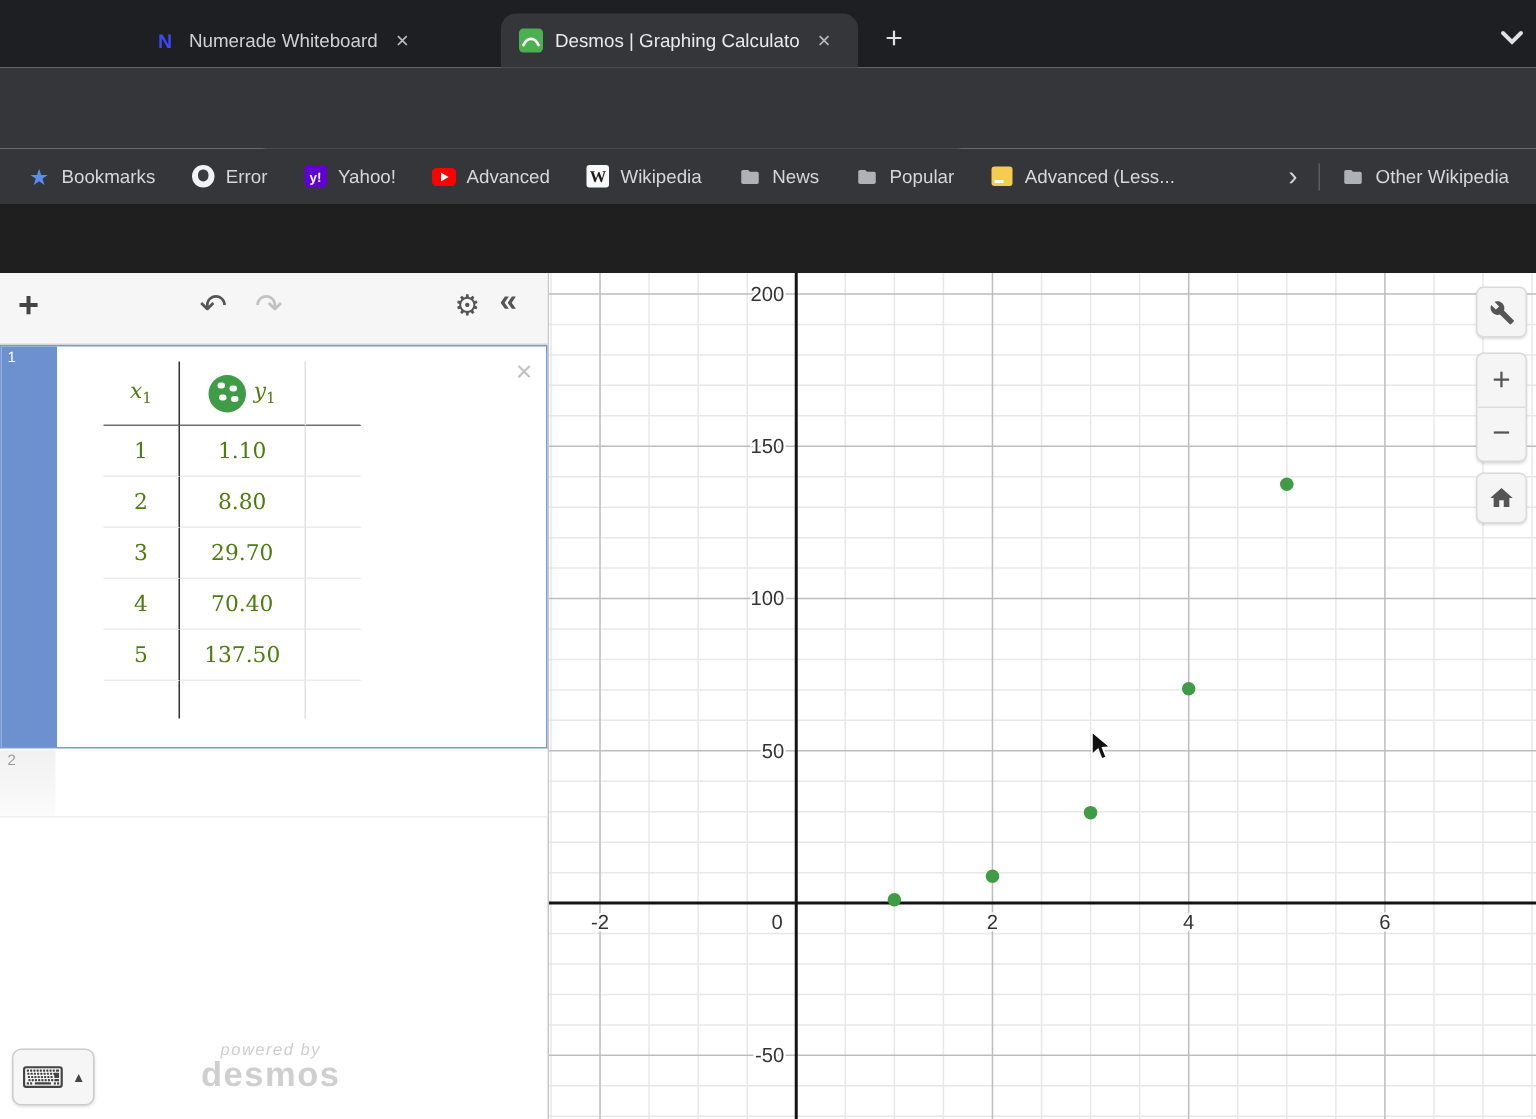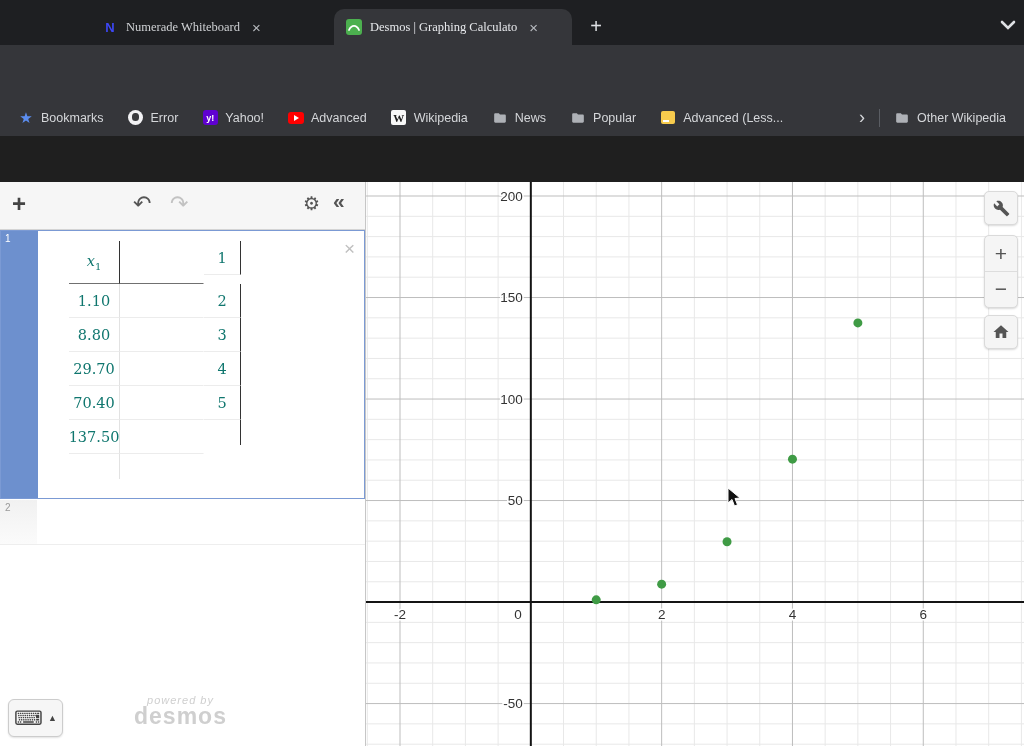--- a/index.html
+++ b/index.html
@@ -5,21 +5,21 @@
   * { margin:0; padding:0; box-sizing:border-box; }
   html,body { width:1024px; height:746px; overflow:hidden; background:#fff;
     font-family:"Liberation Sans", sans-serif; }
   #stage { position:relative; width:1024px; height:746px; }
 
   
   .tabstrip { position:absolute; left:0; top:0; width:1024px; height:45px; background:#1e1f22; }
   .tab { position:absolute; top:9px; height:36px; display:flex; align-items:center; gap:8px;
     padding:0 10px 0 12px; font-size:12.5px; color:#cfd1d4; }
   .tab.active { background:#35363a; border-radius:10px 10px 0 0; color:#e8eaed; }
-  .tab .tab-title { white-space:nowrap; overflow:hidden; text-overflow:ellipsis;font-family:Liberation Serif, serif; }
+  .tab .tab-title { white-space:nowrap; overflow:hidden; text-overflow:ellipsis; }
   .tab .tab-close { font-size:15px; color:#b7babf; margin-left:4px; cursor:default; }
   .favicon { width:16px; height:16px; flex:0 0 16px; display:flex; align-items:center; justify-content:center; }
   .fav-numerade { color:#3d47f5; font-weight:bold; font-size:13px; }
   .fav-desmos { width:16px; height:16px; background:#4cb04f; border-radius:3px; display:flex; align-items:center; justify-content:center; }
   .newtab-btn { position:absolute; left:584px; top:15px; width:24px; height:24px; color:#dfe1e5;
     font-size:20px; line-height:22px; text-align:center; }
   .tab-chevron { position:absolute; left:1000px; top:20px; width:16px; height:10px; }
 
   
   .toolbar { position:absolute; left:0; top:45px; width:1024px; height:54px; background:#35363a; }
@@ -87,21 +87,21 @@
   .pt-redo { position:absolute; left:170px; top:9px; font-size:22px; color:#c2c2c2; }
   .pt-gear { position:absolute; left:303px; top:10px; font-size:19px; color:#555; }
   .pt-collapse { position:absolute; left:333px; top:7px; font-size:21px; color:#555; font-weight:bold; }
 
   .expr1 { position:absolute; left:0; top:48px; width:365px; height:269px; background:#fff; border:1px solid #7b9ad4; }
   .gutter1 { position:absolute; left:0; top:0; width:37px; height:100%; background:#6d90ce; }
   .gutter1 .idx { position:absolute; left:4px; top:2px; color:#fff; font-size:10px; }
   .expr-close { position:absolute; right:9px; top:7px; font-size:19px; color:#c0c0c0; }
 
   .dtable { position:absolute; left:68px; top:10px; display:grid; grid-template-columns:51px 84px 37px;
-    font-family:"DejaVu Serif", serif; font-size:14.5px; color:#0f766e; }
+    font-family:"DejaVu Serif", serif; font-size:14.5px; color:#4d7c0f; }
   .dt-cell { display:flex; align-items:center; justify-content:center; border-right:1px solid transparent; }
   .dt-c1 { border-right:1px solid #333; }
   .dt-c2 { border-right:1px solid #e2e2e2; }
   .dt-head { height:43px; border-bottom:1px solid #707070; }
   .dt-row { height:34px; border-bottom:1px solid #ececec; }
   .dt-tail { height:25px; }
   .dt-var { font-style:italic; }
   .dt-var sub { font-size:10px; font-style:normal; }
   .ptsicon { width:25px; height:25px; border-radius:50%; background:#3f9b45; position:relative; margin-right:5px; flex:0 0 25px; }
   .ptsicon i { position:absolute; width:4.5px; height:4.5px; border-radius:50%; background:#fff; }
@@ -305,20 +305,29 @@
     </div>
 
     <div class="expr1">
       <div class="gutter1">
         <div class="idx">1</div>
       </div>
       <div class="expr-close">×</div>
       <div class="dtable" id="dtable">
           <div class="dt-cell dt-c1 dt-head">
             <span class="dt-var">x<sub>1</sub></span>
+          </div>
+          <div class="dt-cell dt-c2 dt-head">
+            <span class="ptsicon">
+              <i style="left:6px;top:5px;"></i>
+              <i style="left:14px;top:7px;"></i>
+              <i style="left:7px;top:13px;"></i>
+              <i style="left:15px;top:14px;"></i>
+            </span>
+            <span class="dt-var">y<sub>1</sub></span>
           </div>
           <div class="dt-cell dt-head"></div>
           <div class="dt-cell dt-c1 dt-row">1</div>
           <div class="dt-cell dt-c2 dt-row">1.10</div>
           <div class="dt-cell dt-row"></div>
           <div class="dt-cell dt-c1 dt-row">2</div>
           <div class="dt-cell dt-c2 dt-row">8.80</div>
           <div class="dt-cell dt-row"></div>
           <div class="dt-cell dt-c1 dt-row">3</div>
           <div class="dt-cell dt-c2 dt-row">29.70</div>

